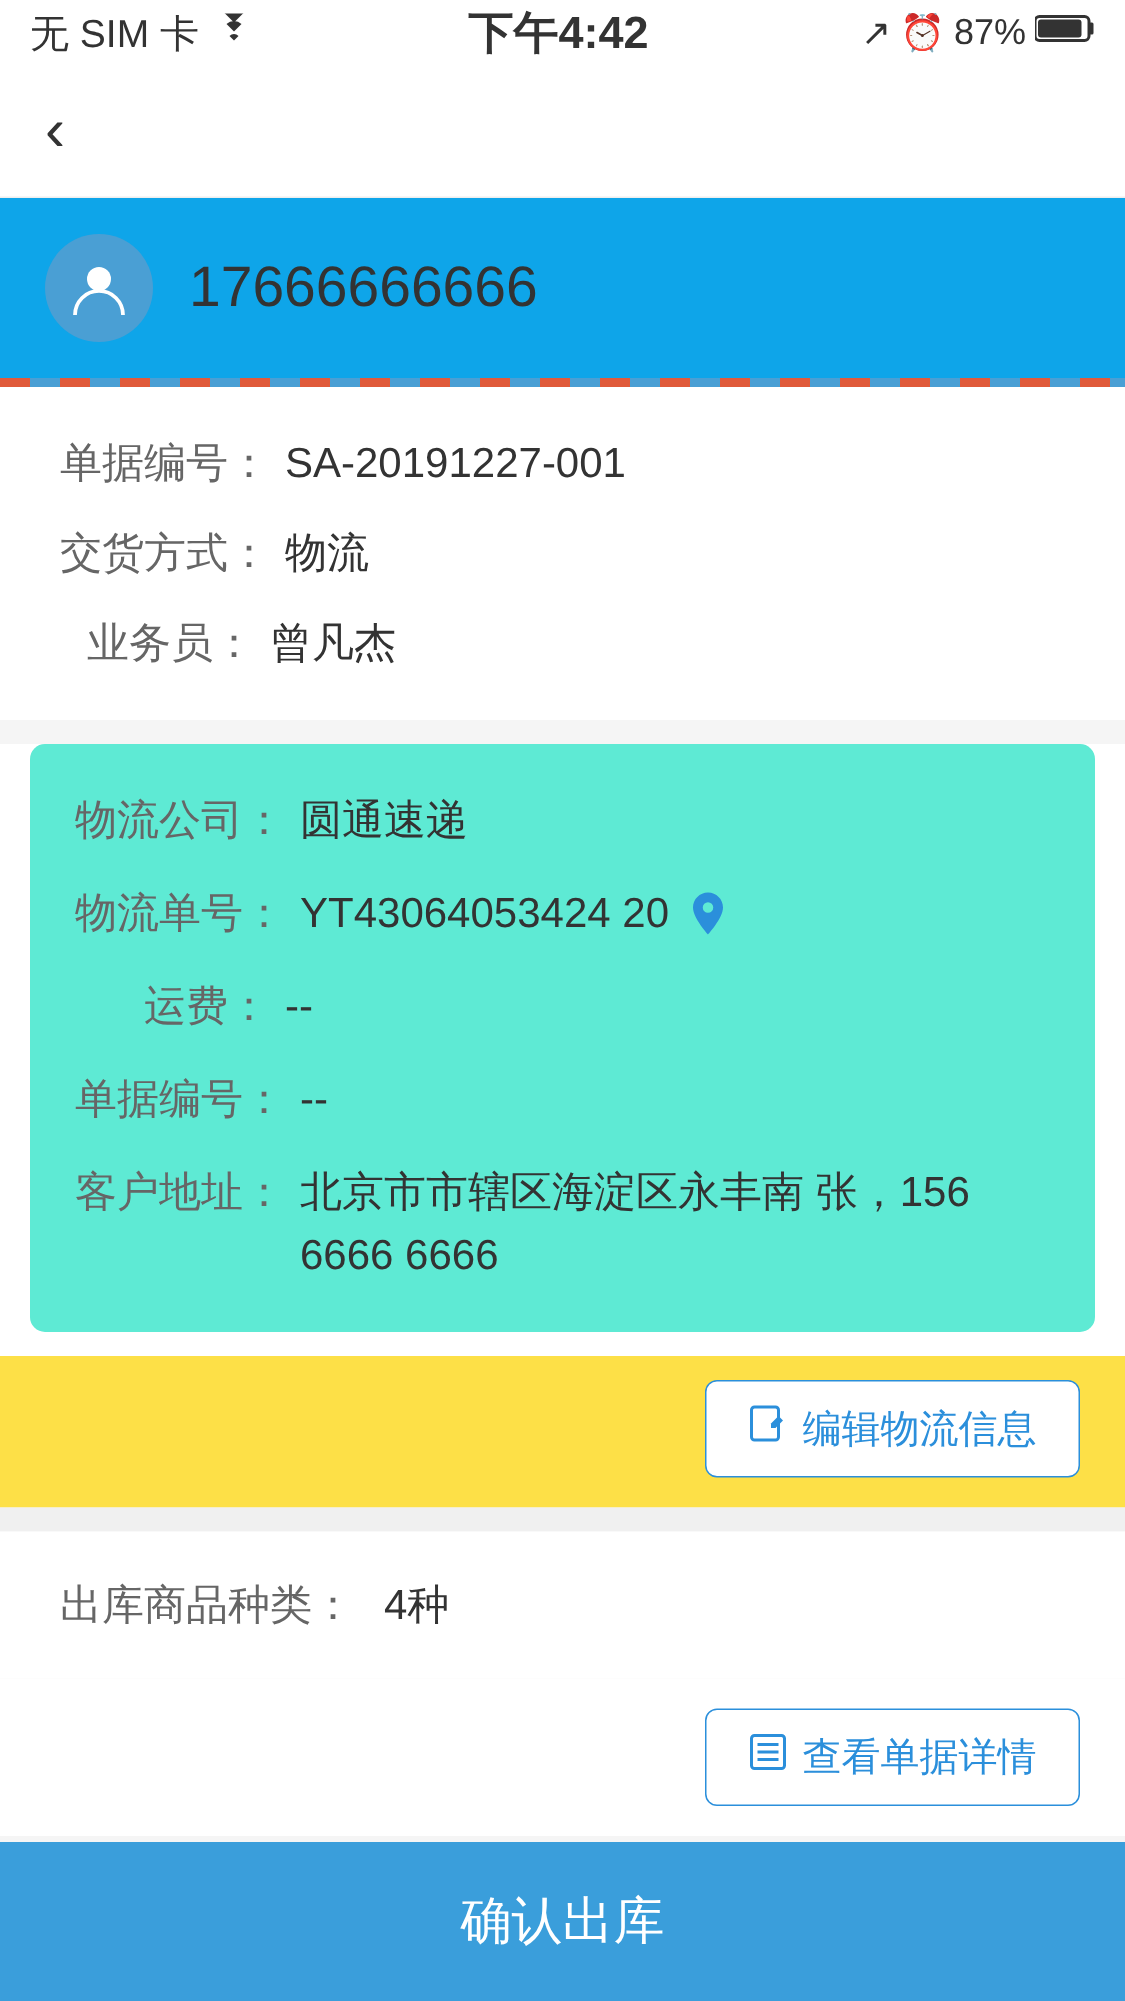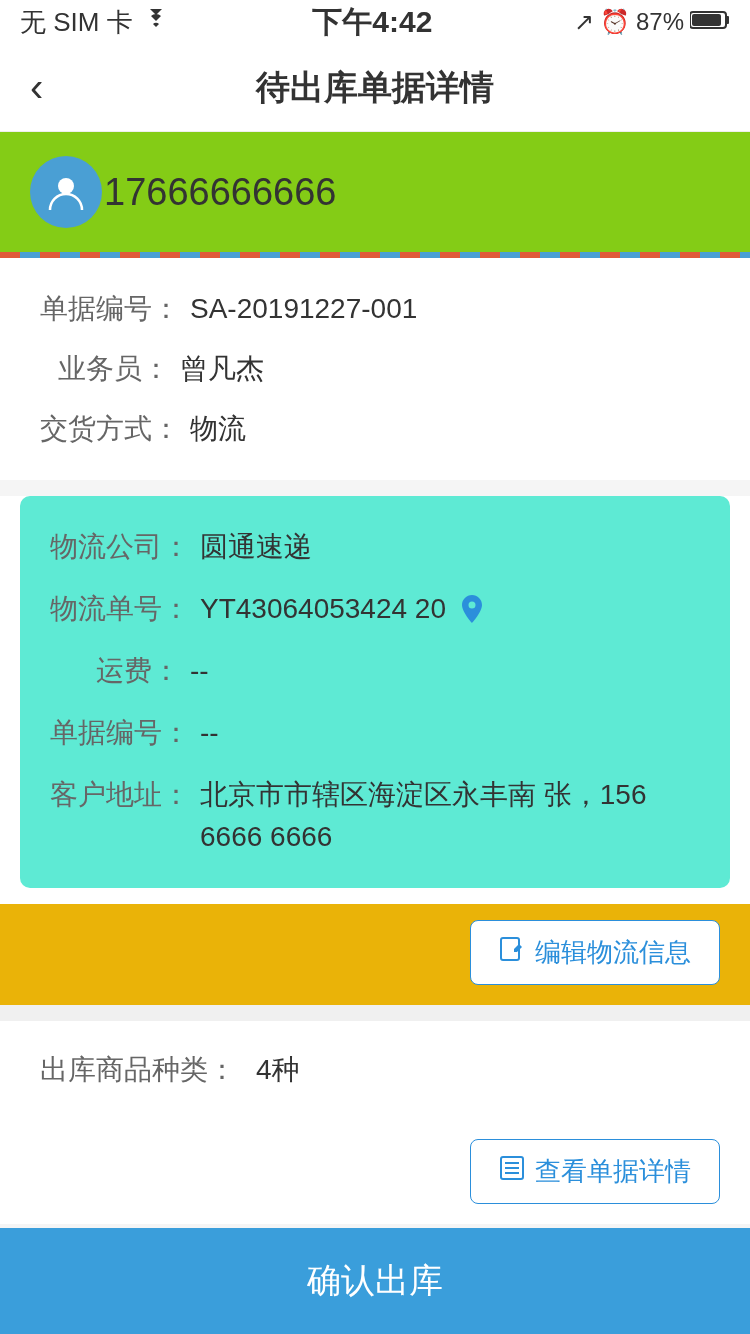--- a/index.html
+++ b/index.html
@@ -48,25 +48,25 @@
       cursor: pointer;
     }
     .nav-title {
       font-size: 34px;
       font-weight: 600;
       color: #333;
     }
 
     
     .phone-section {
-      background: #84cc16;
+      background: #0ea5e9;
       padding: 24px 30px;
       display: flex;
       align-items: center;
-      gap: 2px;
+      gap: 24px;
     }
     .avatar-icon {
       width: 72px;
       height: 72px;
       border-radius: 50%;
       background: #4a9fd4;
       display: flex;
       align-items: center;
       justify-content: center;
     }
@@ -149,21 +149,21 @@
       justify-content: center;
       color: #2b8fdb;
       font-size: 30px;
     }
 
     
     .edit-logistics-btn {
       display: flex;
       justify-content: flex-end;
       padding: 16px 30px 20px 30px;
-      background: #eab308;
+      background: #fde047;
     }
     .btn-outline {
       border: 1px solid #2b8fdb;
       color: #2b8fdb;
       background: #fff;
       border-radius: 8px;
       padding: 14px 28px;
       font-size: 26px;
       display: flex;
       align-items: center;
@@ -266,47 +266,46 @@
           <rect x="0" y="2" width="36" height="16" rx="3" ry="3" fill="none" stroke="#333" stroke-width="2"></rect>
           <rect x="36" y="6" width="3" height="8" rx="1" fill="#333"></rect>
           <rect x="2" y="4" width="29" height="12" rx="2" fill="#333"></rect>
         </svg>
       </span>
     </div>
   </div>
 
   <div class="nav-bar">
     <div class="nav-back">‹</div>
-    <div class="nav-title">待出库单据详情</div>
   </div>
 
   <div class="phone-section">
     <div class="avatar-icon">
       <svg viewBox="0 0 44 44" fill="none">
         <circle cx="22" cy="16" r="8" fill="white"></circle>
         <path d="M6 40c0-8.837 7.163-16 16-16s16 7.163 16 16" stroke="white" stroke-width="2.5" fill="none"></path>
       </svg>
     </div>
     <div class="phone-number">17666666666</div>
   </div>
 
   <div class="dashed-divider"></div>
 
   <div class="info-section">
     <div class="info-row">
       <span class="info-label">单据编号：</span>
       <span class="info-value">SA-20191227-001</span>
     </div>
     <div class="info-row">
+      <span class="info-label">交货方式：</span>
+      <span class="info-value">物流</span>
+    </div>
+    <div class="info-row">
       <span class="info-label">业务员：</span>
       <span class="info-value">曾凡杰</span>
-    </div>
-    <div class="info-row">
-      <span class="info-label">交货方式：</span>
-      <span class="info-value">物流</span>
     </div>
   </div>
 
   <div style="background:#fff; margin-bottom: 0;">
     <div class="logistics-section">
       <div class="logistics-row">
         <span class="logistics-label">物流公司：</span>
         <span class="logistics-value">圆通速递</span>
       </div>
       <div class="logistics-row">

